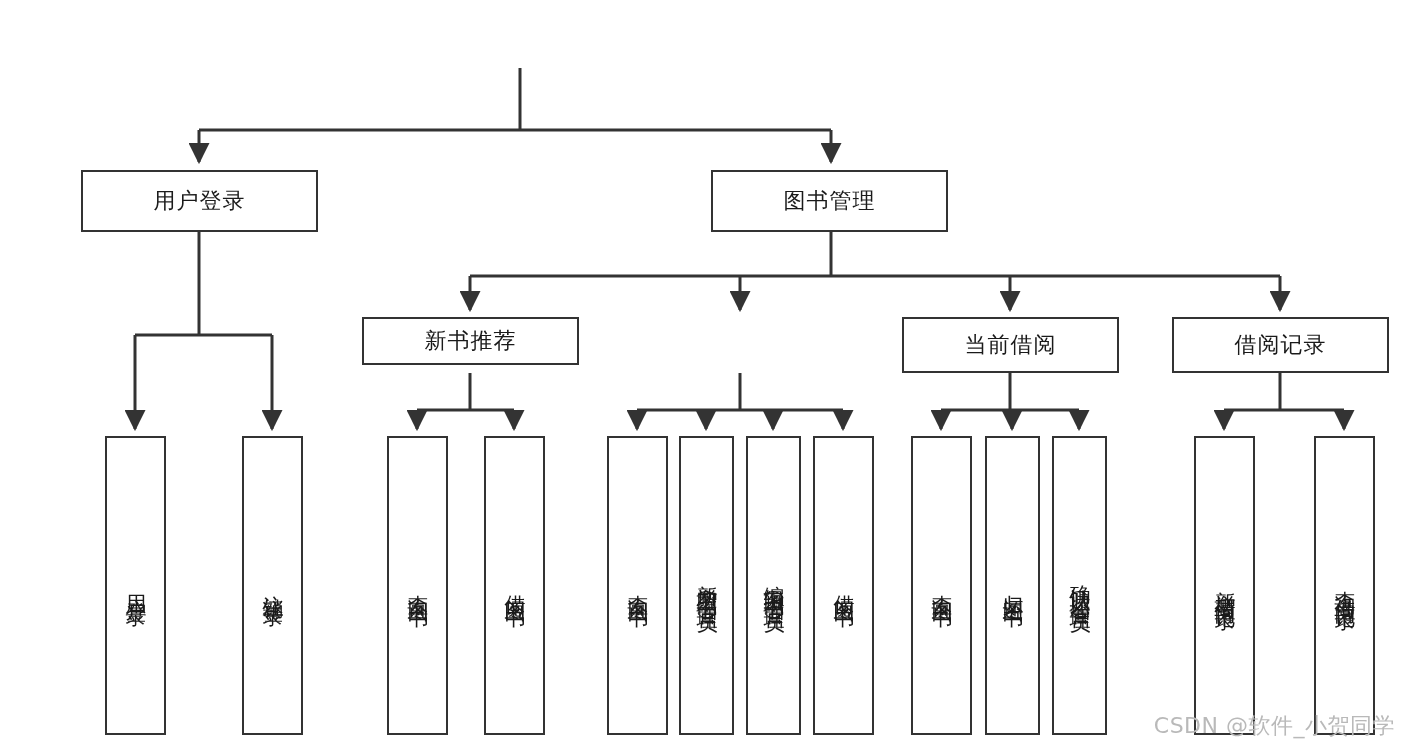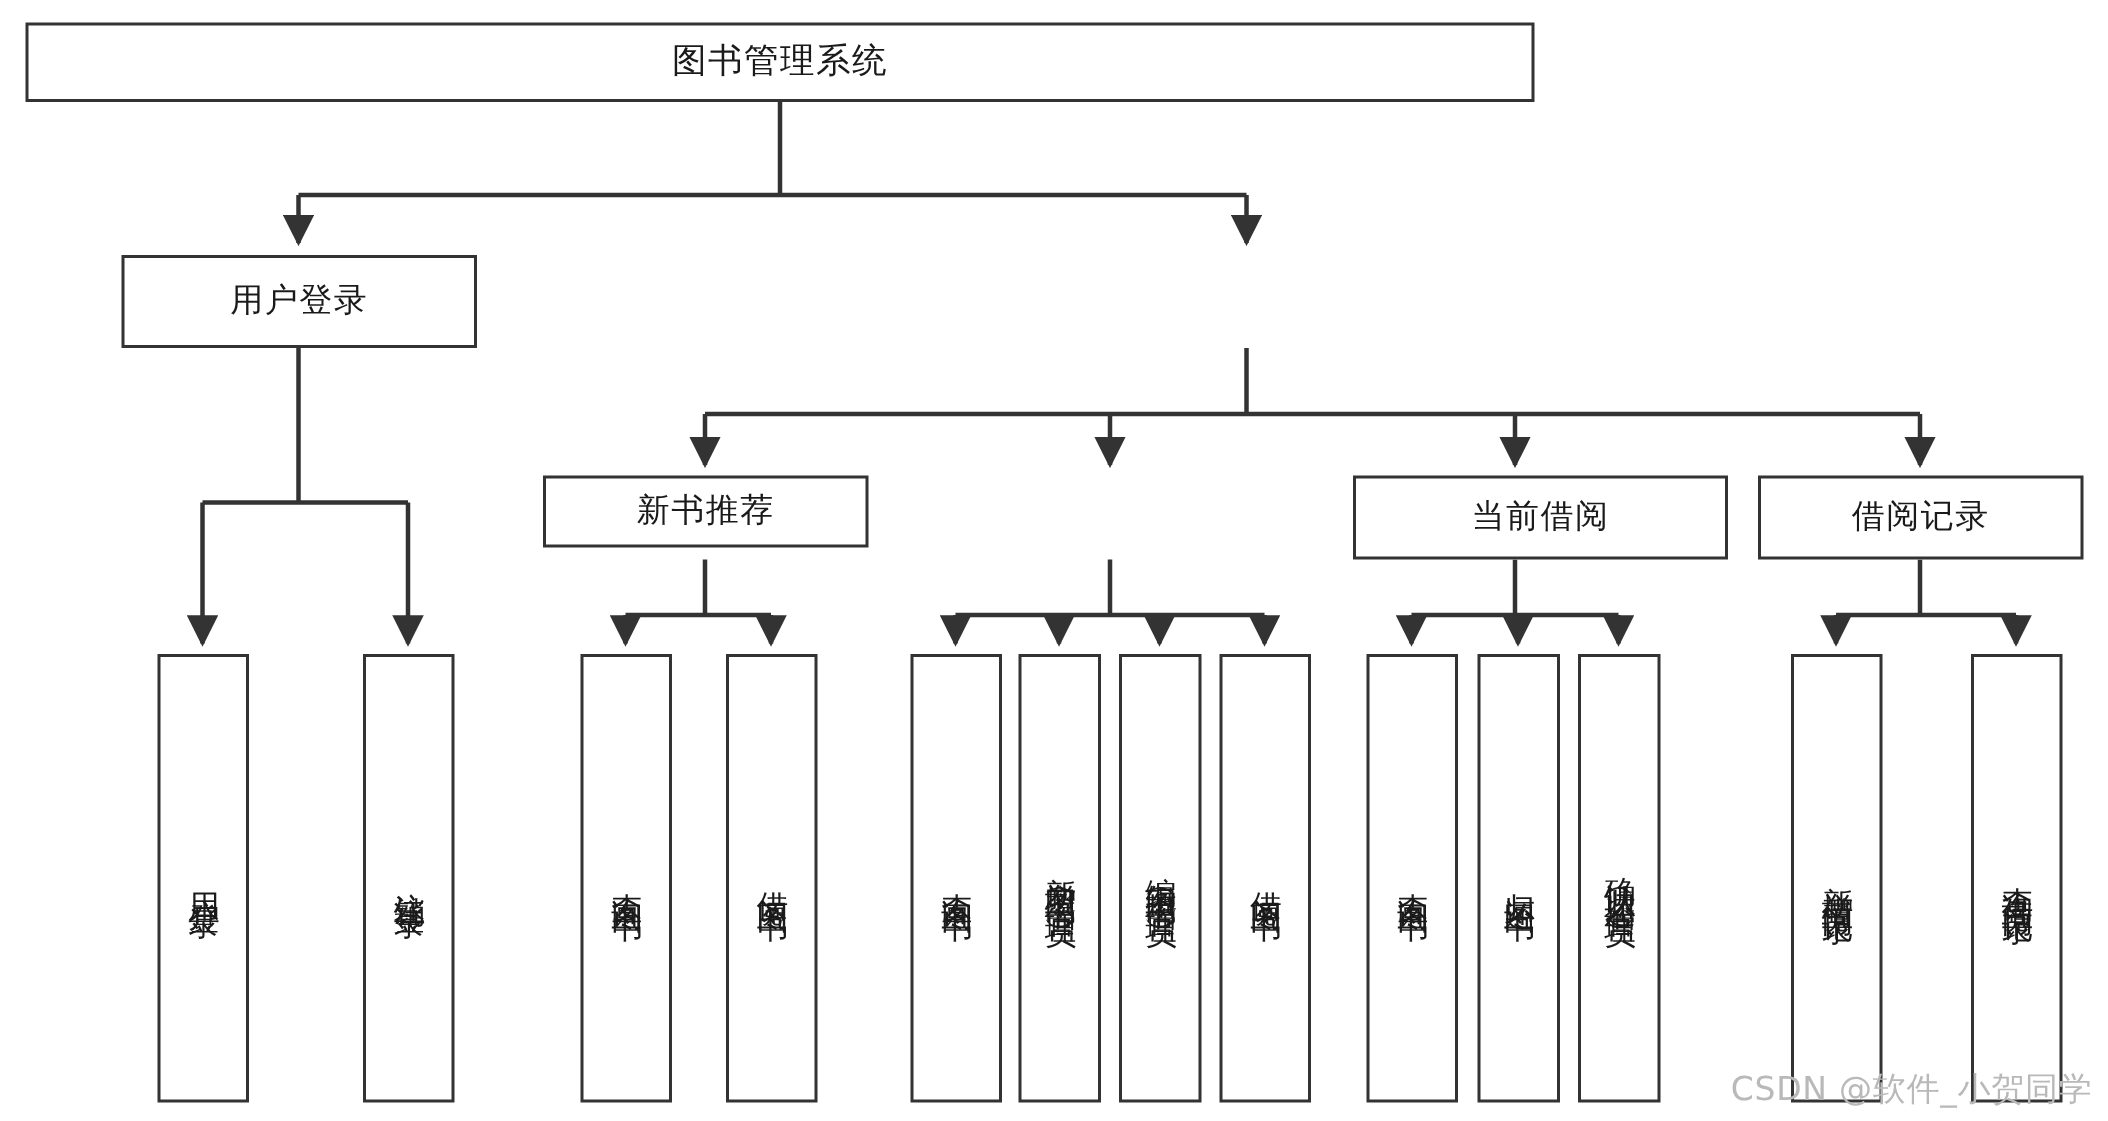--- a/index.html
+++ b/index.html
@@ -113,32 +113,32 @@
       <path d="M 1012 410 L 1012 429" marker-end="url(#arrow)"></path>
       <path d="M 1079 410 L 1079 429" marker-end="url(#arrow)"></path>
 
       <path d="M 1280 373 L 1280 410"></path>
       <path d="M 1224 410 L 1344 410"></path>
       <path d="M 1224 410 L 1224 429" marker-end="url(#arrow)"></path>
       <path d="M 1344 410 L 1344 429" marker-end="url(#arrow)"></path>
     </g>
   </svg>
 
-  <div class="node horiz root" style="left: 17px; top: 15px; width: 1006px; height: 53px;">
-    <span>图书管理系统</span>
-  </div>
 
   <div class="node horiz" style="left: 81px; top: 170px; width: 237px; height: 62px;">
     <span>用户登录</span>
+  </div>
+  <div class="node horiz" style="left: 711px; top: 170px; width: 237px; height: 62px;">
+    <span>图书管理</span>
   </div>
 
   <div class="node horiz" style="left: 362px; top: 317px; width: 217px; height: 48px;">
     <span>新书推荐</span>
   </div>
-  <div class="node horiz" style="left: 902px; top: 317px; width: 250px; height: 56px;">
+  <div class="node horiz" style="left: 902px; top: 317px; width: 217px; height: 56px;">
     <span>当前借阅</span>
   </div>
   <div class="node horiz" style="left: 1172px; top: 317px; width: 217px; height: 56px;">
     <span>借阅记录</span>
   </div>
 
   <div class="node vert" style="left: 105px; top: 436px; width: 61px; height: 299px;">
     <span class="vtext">用户登录</span>
   </div>
   <div class="node vert" style="left: 242px; top: 436px; width: 61px; height: 299px;">

